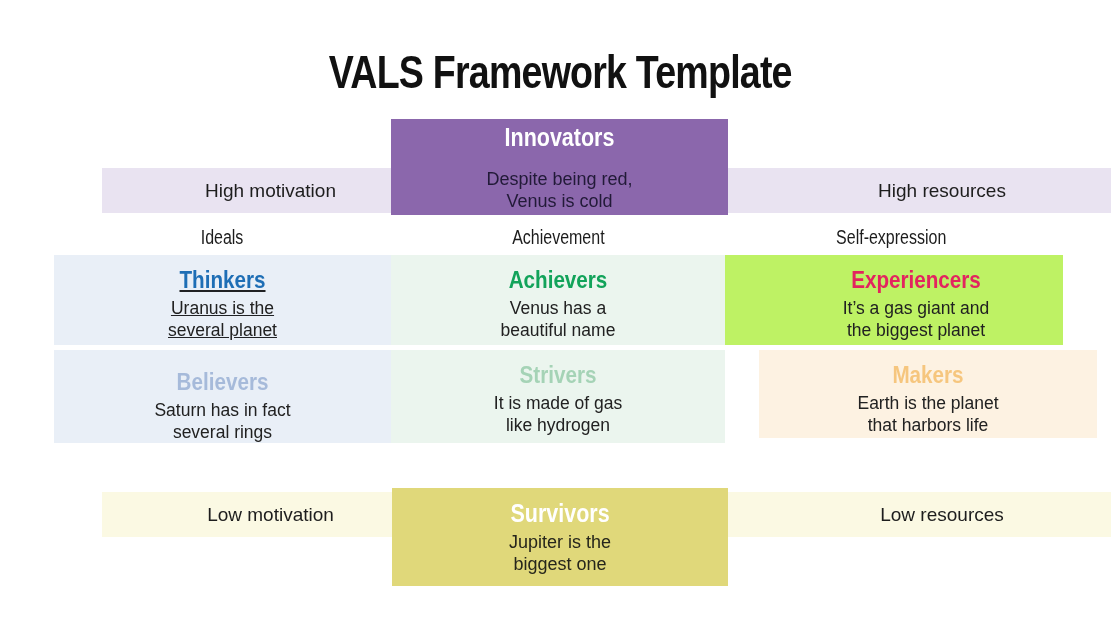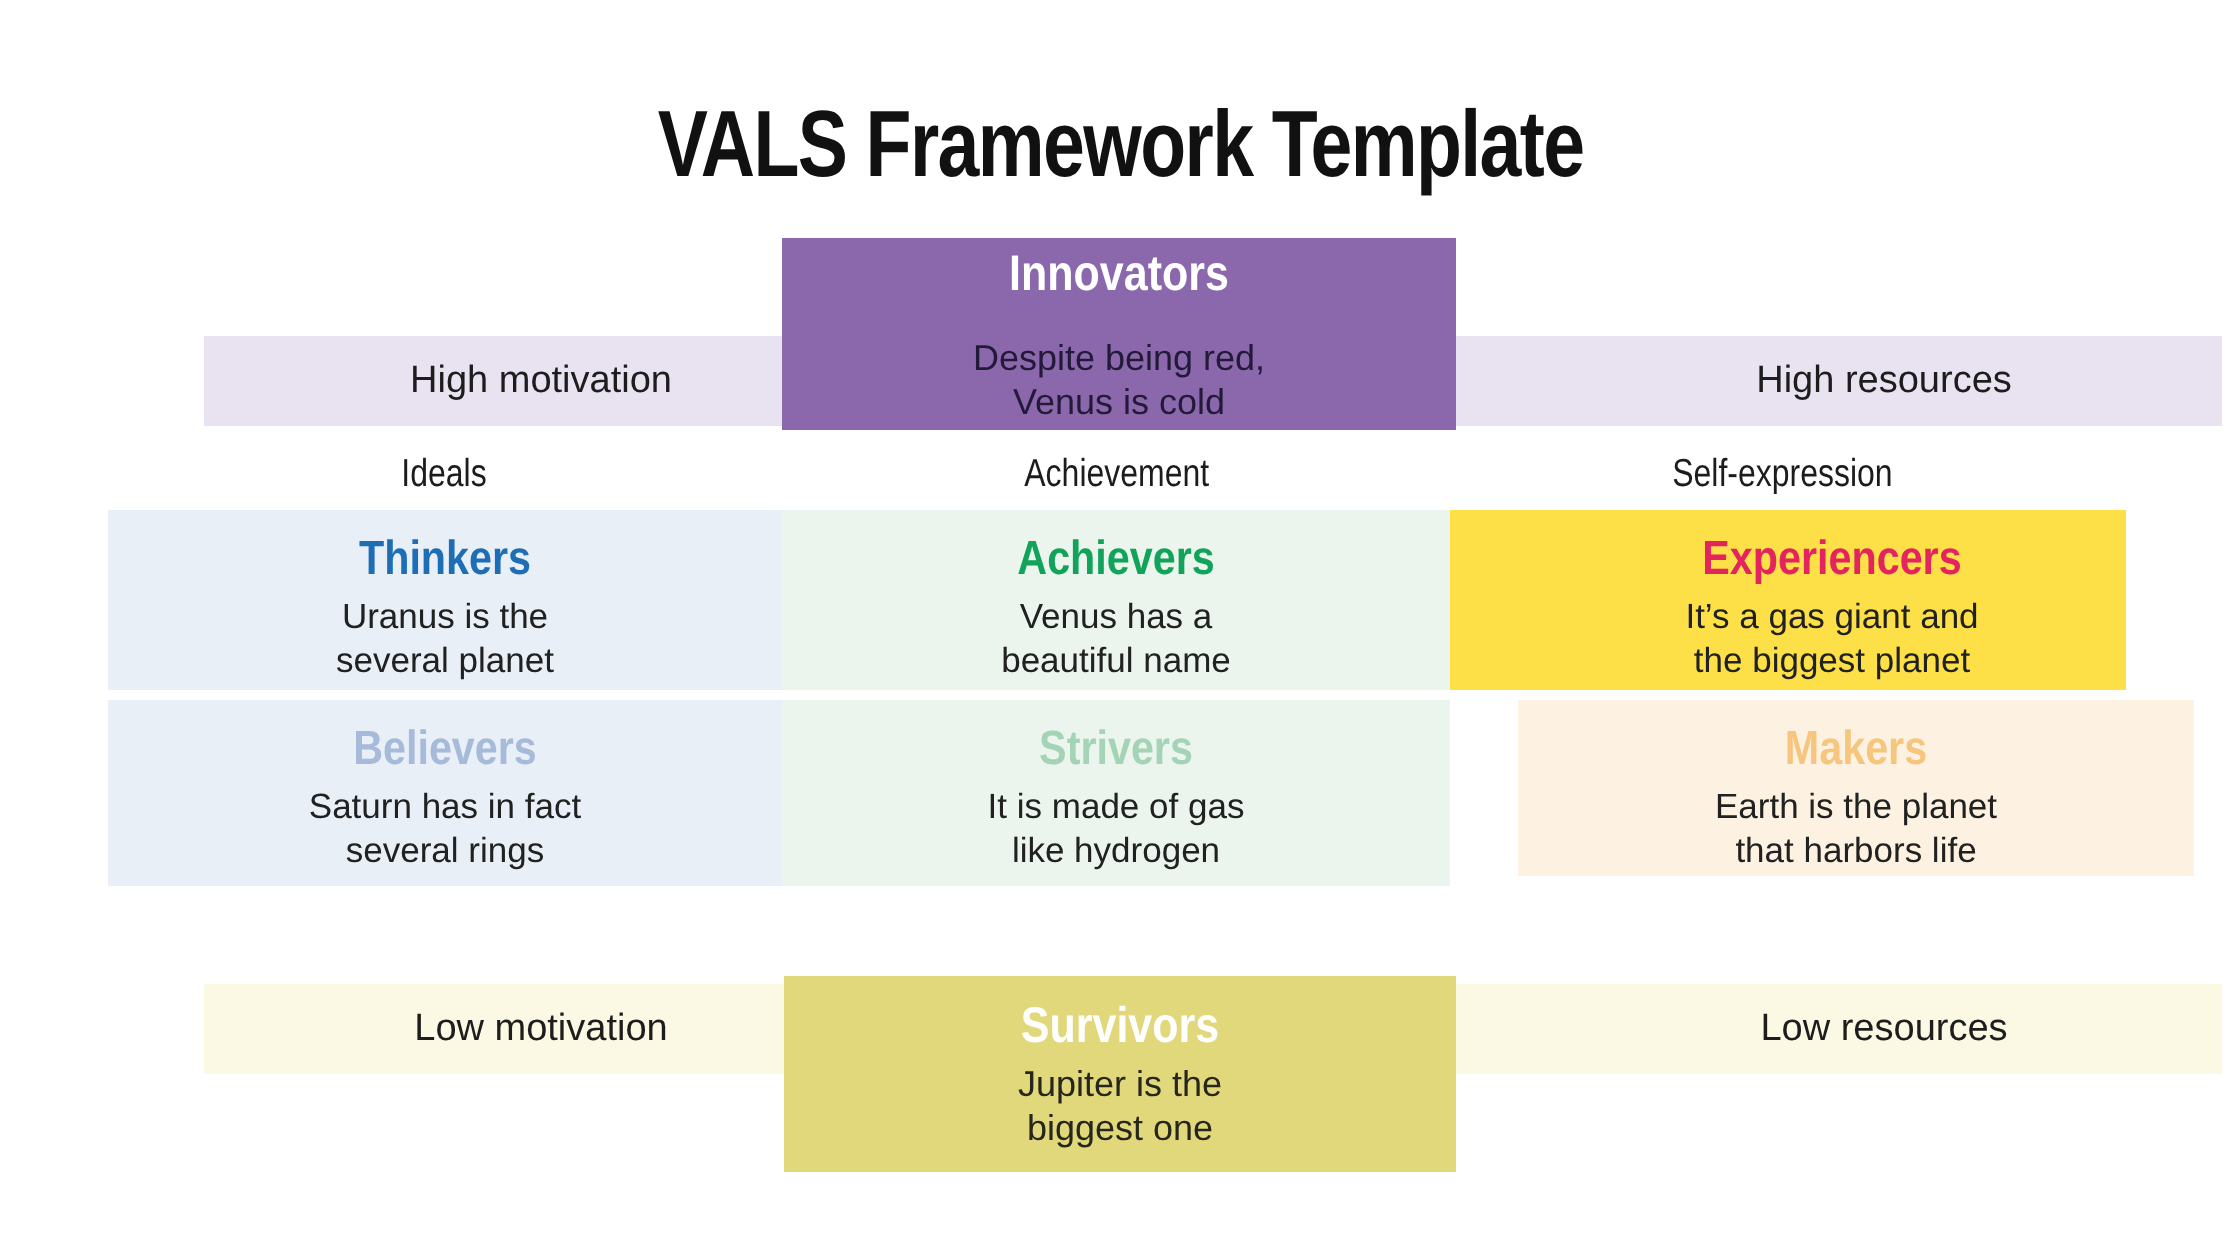--- a/index.html
+++ b/index.html
@@ -62,21 +62,21 @@
   .o2 { left: 722px; width: 338px; }
 
   .cell {
     position: absolute;
     display: flex; flex-direction: column; align-items: center;
     text-align: center; padding-top: 11px; box-sizing: border-box;
   }
   .c0 { left: 54px;  top: 255px; width: 337px; height: 90px; }
   .c1 { left: 391px; top: 255px; width: 334px; height: 90px; }
   .c2 { left: 725px; top: 255px; width: 338px; height: 90px; }
-  .c3 { left: 54px;  top: 350px; width: 337px; height: 93px; }
+  .c3 { left: 54px;  top: 350px; width: 337px; height: 93px; justify-content: flex-end; }
   .c4 { left: 391px; top: 350px; width: 334px; height: 93px; }
   .c5 { left: 759px; top: 350px; width: 338px; height: 88px; }
   .seg-name {
     width: 100%;
     font-size: 24px; font-weight: 700;
     transform: scaleX(0.86); transform-origin: 50% 50%;
     white-space: nowrap; margin-bottom: 4px;
   }
   .seg-desc { font-size: 17.5px; line-height: 21.5px; color: #212121; }
   .seg-desc .line { display: block; }
@@ -100,37 +100,37 @@
     <div class="box-desc" style="color: rgb(34, 26, 56);">
       <span class="line">Despite being red,</span>
       <span class="line">Venus is cold</span>
     </div>
   </div>
 
   <div class="orient-label o0"><span>Ideals</span></div>
   <div class="orient-label o1"><span>Achievement</span></div>
   <div class="orient-label o2"><span>Self-expression</span></div>
 
-  <div class="cell c0" style="background-color: rgb(233, 239, 247);">
+  <div class="cell c0" style="background-color: rgb(233, 239, 247); text-decoration: underline;">
     <div class="seg-name" style="color: rgb(30, 110, 181);">Thinkers</div>
     <div class="seg-desc">
       <span class="line">Uranus is the</span>
       <span class="line">several planet</span>
     </div>
   </div>
 
   <div class="cell c1" style="background-color: rgb(235, 245, 238);">
     <div class="seg-name" style="color: rgb(18, 163, 90);">Achievers</div>
     <div class="seg-desc">
       <span class="line">Venus has a</span>
       <span class="line">beautiful name</span>
     </div>
   </div>
 
-  <div class="cell c2" style="background-color: #fde047; padding-left: 44px;">
+  <div class="cell c2" style="background-color: #bef264; padding-left: 44px;">
     <div class="seg-name" style="color: rgb(227, 36, 95);">Experiencers</div>
     <div class="seg-desc">
       <span class="line">It’s a gas giant and</span>
       <span class="line">the biggest planet</span>
     </div>
   </div>
 
   <div class="cell c3" style="background-color: rgb(233, 239, 247);">
     <div class="seg-name" style="color: rgb(166, 186, 218);">Believers</div>
     <div class="seg-desc">

